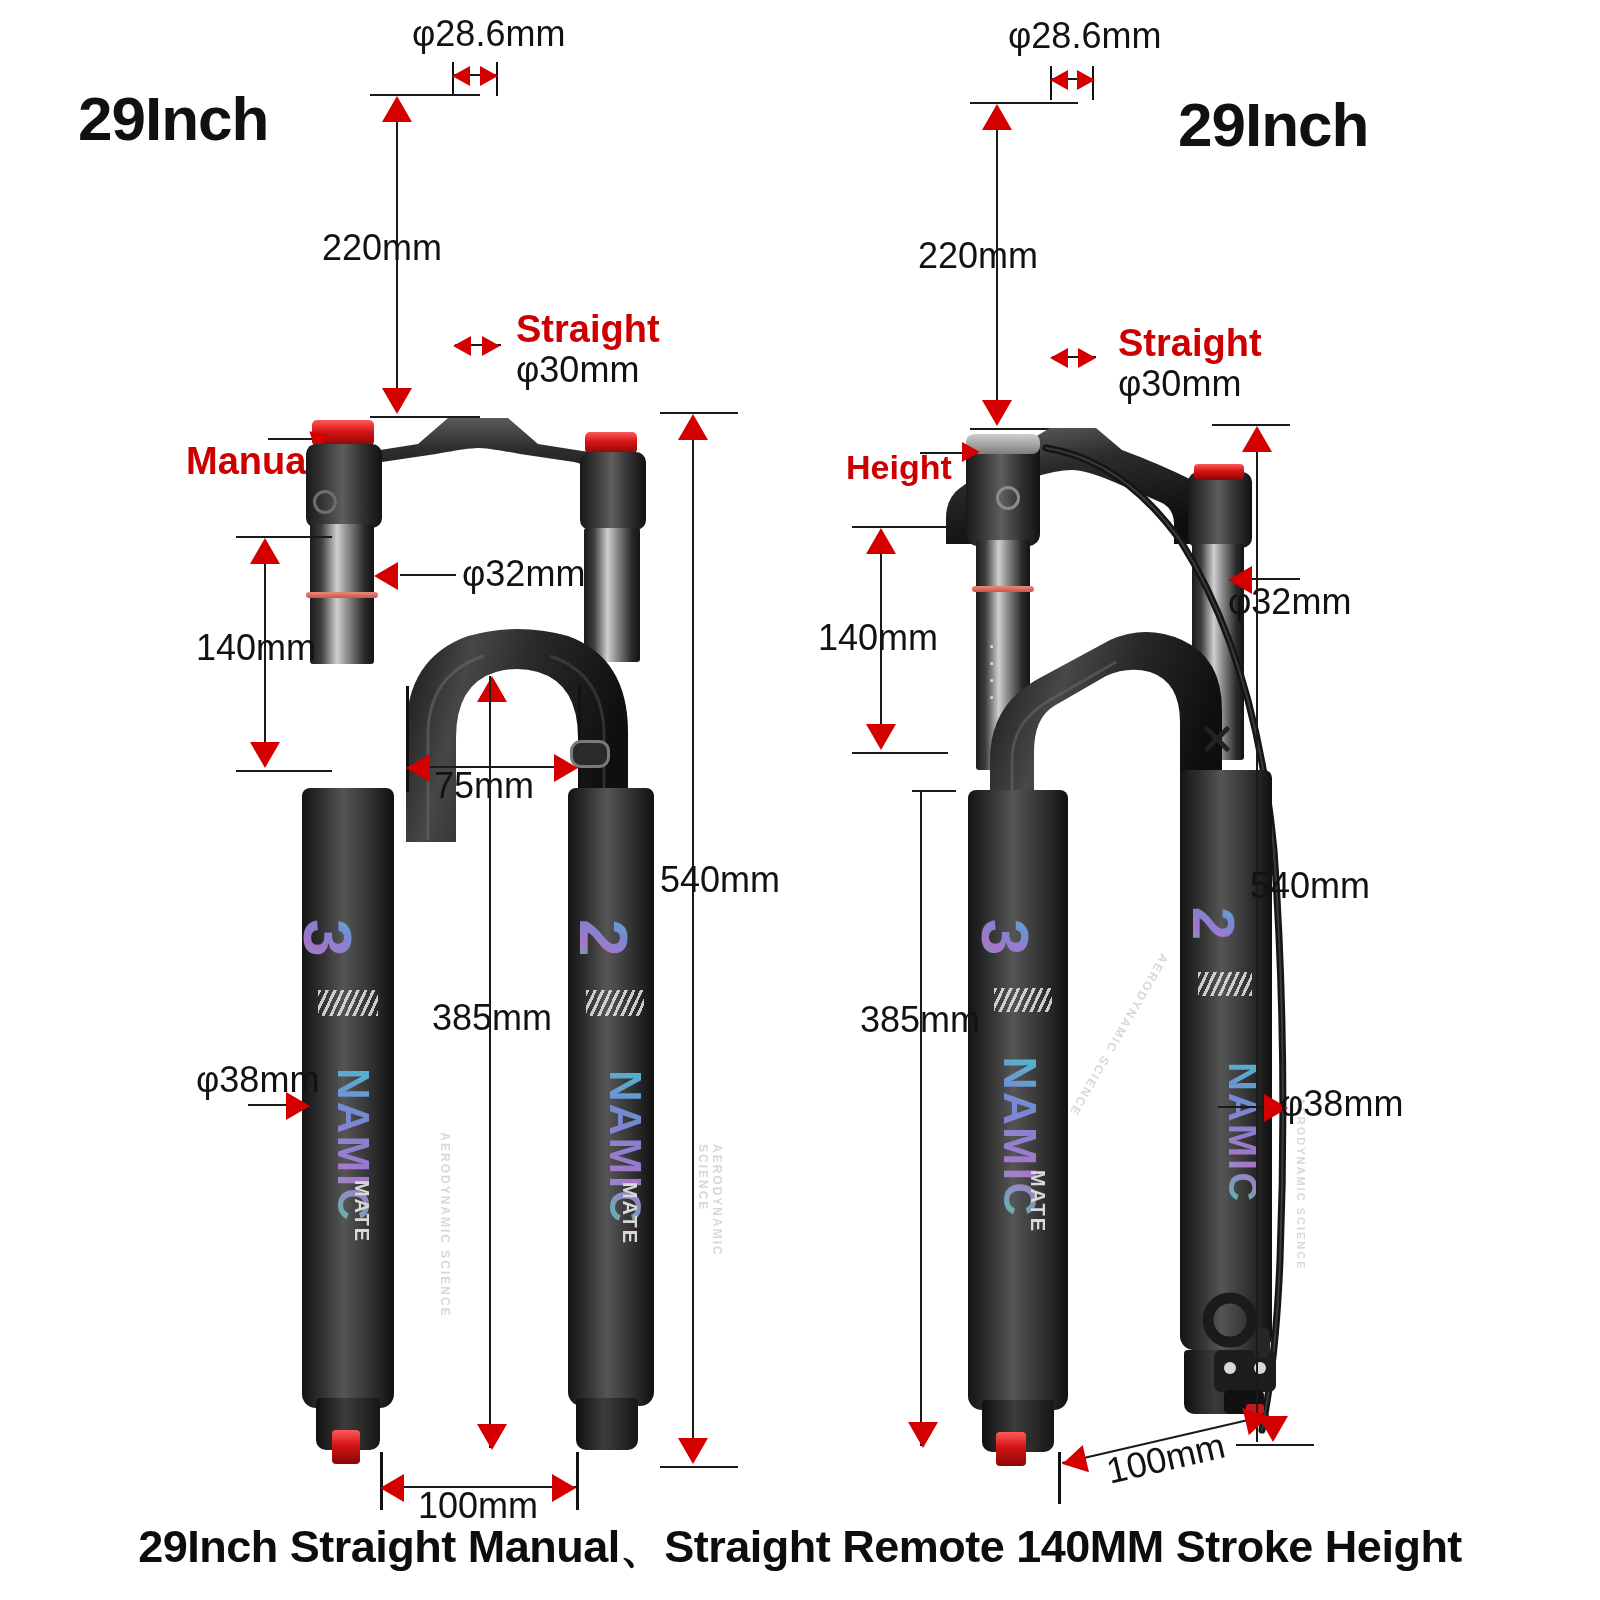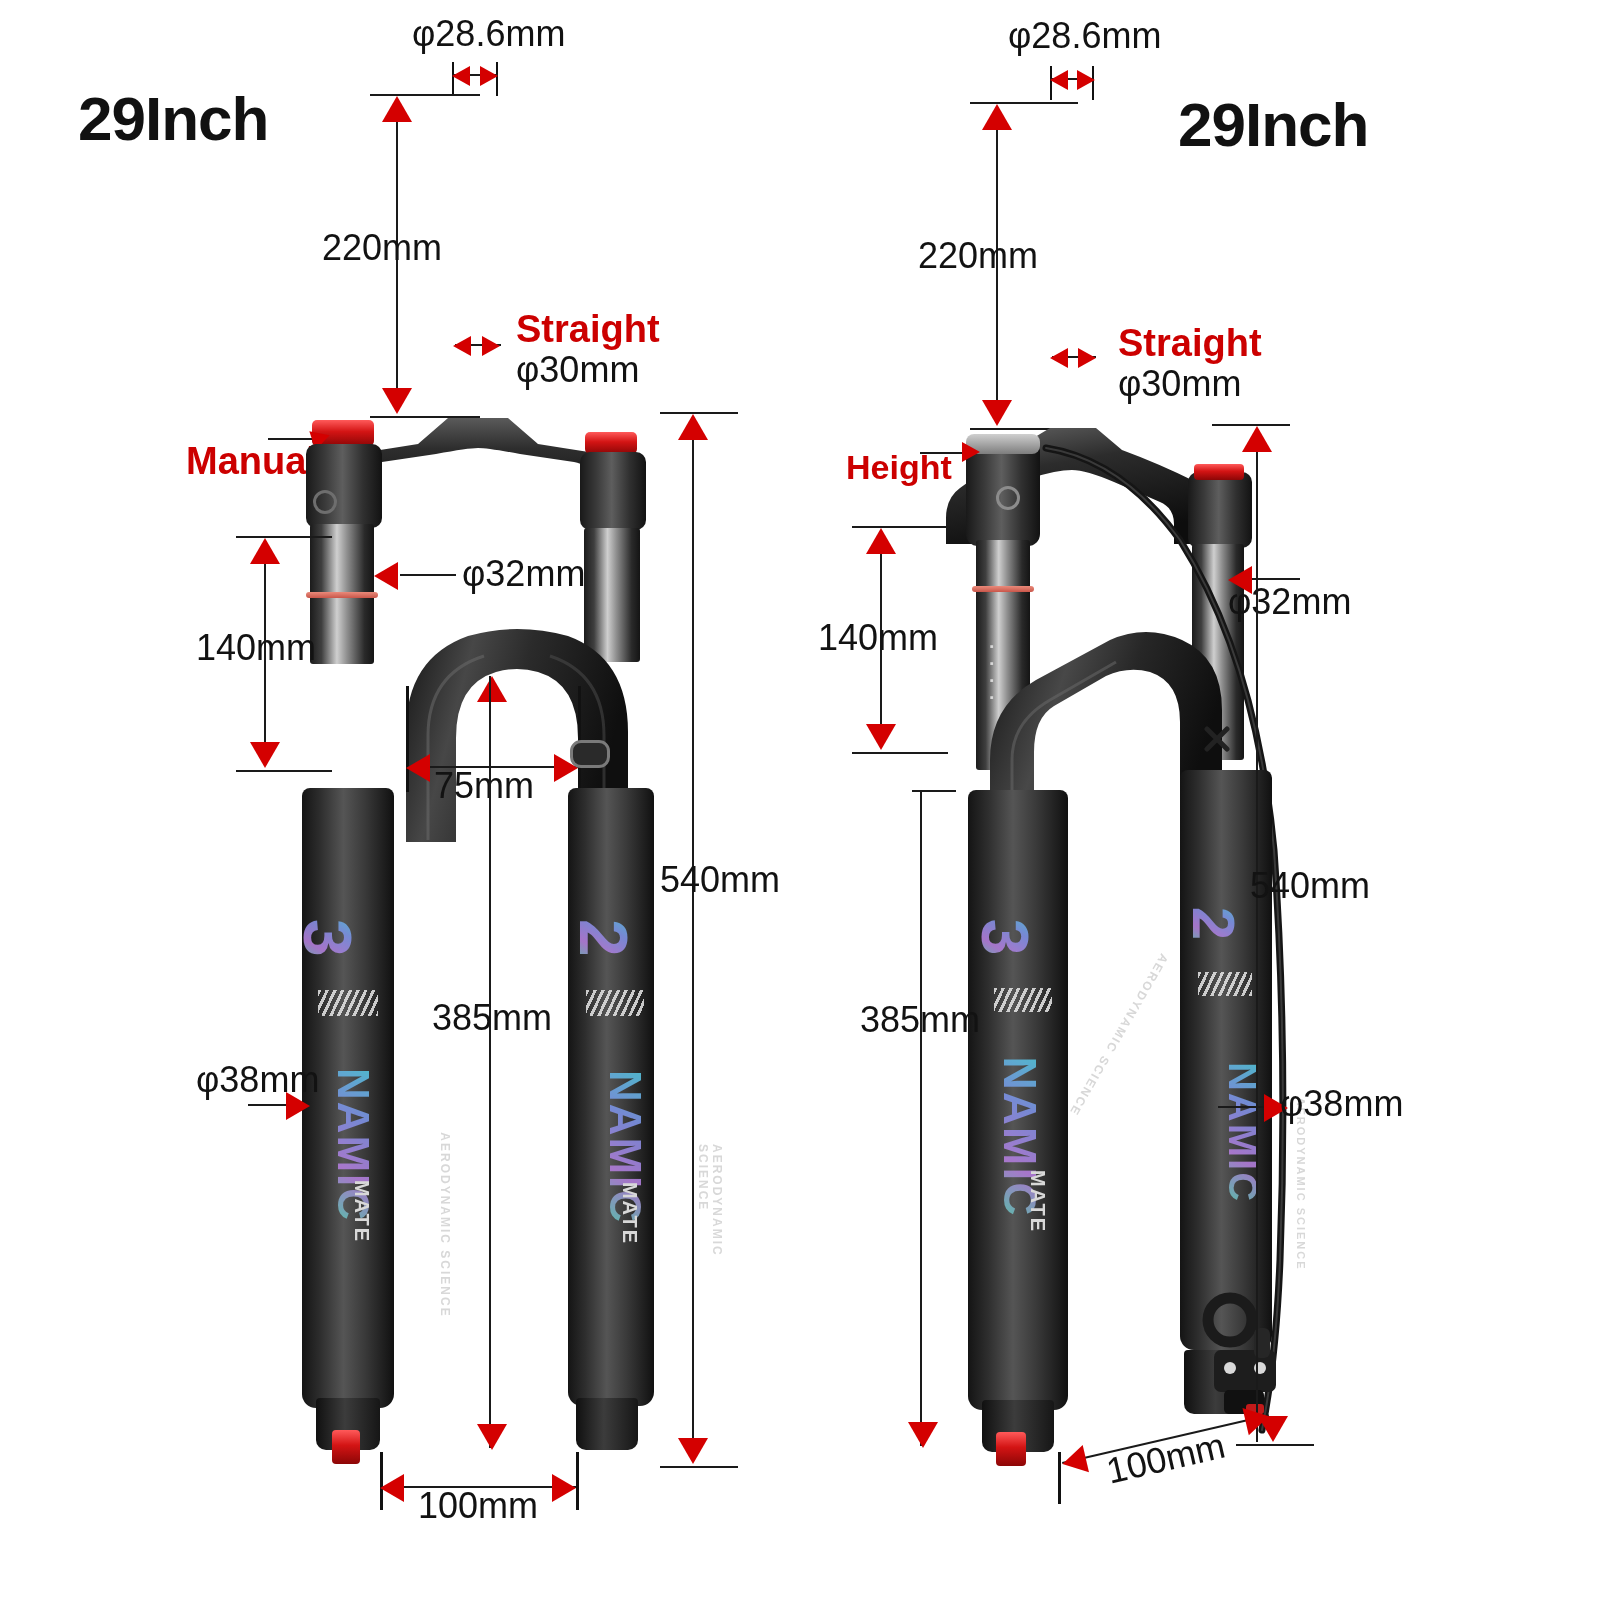--- a/index.html
+++ b/index.html
@@ -330,14 +330,15 @@
 
     <div class="vtick" style="left:258px;top:1452px;height:52px;"></div>
     <div class="abs" style="left:262px;top:1432px;width:230px;height:60px;transform:rotate(-13deg);transform-origin:left center;">
       <div class="hline" style="left:0;top:30px;width:212px;"></div>
       <div class="ar ar-lf" style="left:0;top:18px;"></div>
       <div class="ar ar-rt" style="left:188px;top:18px;"></div>
       <div class="abs dim" style="left:42px;top:32px;">100mm</div>
     </div>
   </div>
 
+  <div class="abs caption" style="left:50%;transform:translateX(-50%);top:1524px;text-align:center;">29Inch Straight Manual、Straight Remote 140MM Stroke Height</div>
 
 </div>
 
 </body></html>

